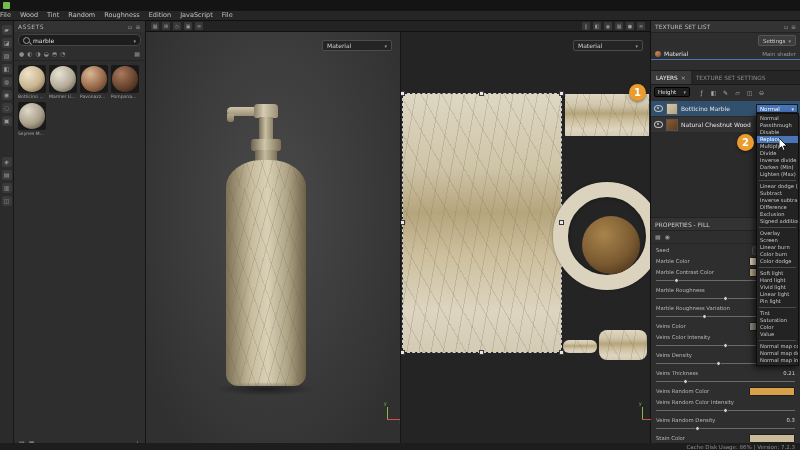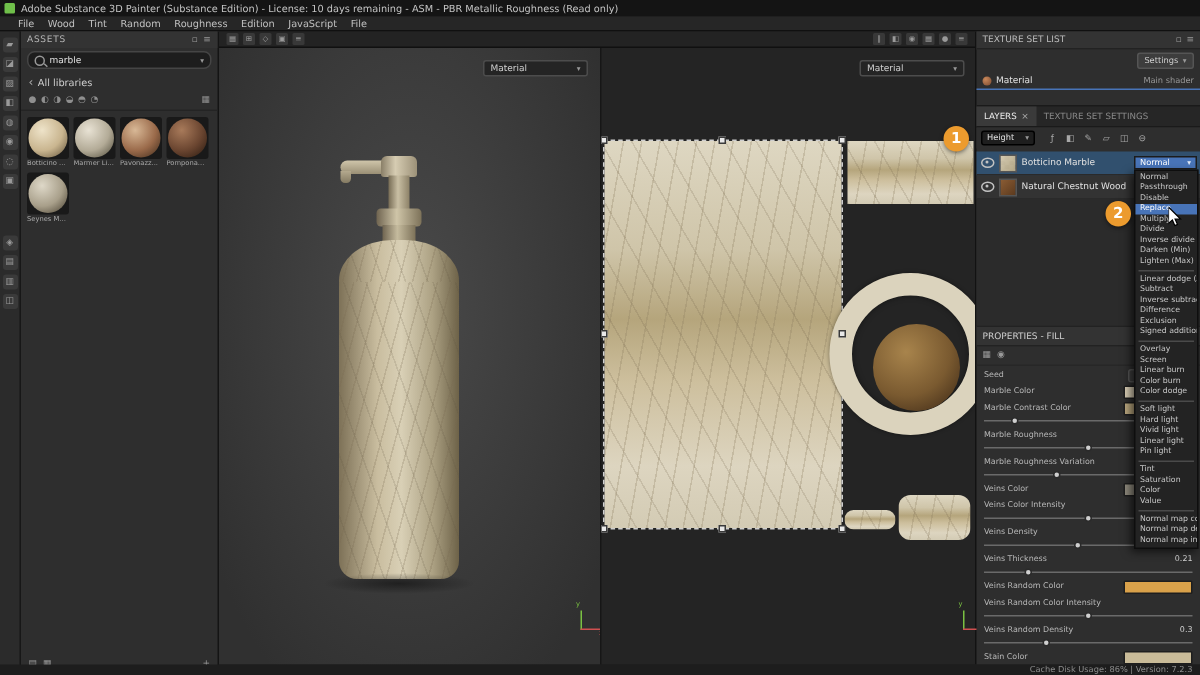--- a/index.html
+++ b/index.html
@@ -1,21 +1,21 @@
 <!DOCTYPE html>
 <html><head>
 <meta charset="utf-8">
 <style>
   html,body{margin:0;padding:0;background:#000;}
   #app{position:relative;width:800px;height:450px;background:#1e1e1e;font-family:"DejaVu Sans",sans-serif;overflow:hidden;color:#ccc;}
   
   .titlebar{position:absolute;left:0;top:0;width:800px;height:11px;background:#141414;display:flex;align-items:center;gap:4px;padding-left:3px;box-sizing:border-box;}
   .app-logo{width:7px;height:7px;background:#6fbf4a;border-radius:1px;flex:none;}
   .titlebar-text{font-size:6.5px;color:#c4c4c4;white-space:nowrap;}
-  .menubar{position:absolute;left:0;top:11px;width:800px;height:10px;background:#262626;display:flex;align-items:center;gap:9px;padding-left:12px;box-sizing:border-box;border-bottom:1px solid #101010;}
+  .menubar{position:absolute;left:0;top:11px;width:800px;height:10px;background:#262626;display:flex;align-items:flex-start;gap:9px;padding-left:0;box-sizing:border-box;border-bottom:1px solid #101010;}
   .menu-item{font-size:6.5px;color:#c0c0c0;}
   
   .tool-strip{position:absolute;left:0;top:21px;width:14px;height:429px;background:#2b2b2b;border-right:1px solid #171717;display:flex;flex-direction:column;align-items:center;padding-top:4px;gap:3px;box-sizing:border-box;}
   .tool-btn{width:10px;height:10px;background:#3a3a3a;border-radius:2px;color:#9a9a9a;font-size:6px;line-height:10px;text-align:center;flex:none;overflow:hidden;}
   .tool-strip-spacer{height:22px;flex:none;}
   
   .assets{position:absolute;left:14px;top:21px;width:132px;height:429px;background:#2e2e2e;border-right:1px solid #141414;box-sizing:border-box;}
   .assets-header{height:11px;display:flex;align-items:center;justify-content:space-between;padding:0 4px;font-size:6px;color:#b5b5b5;letter-spacing:.5px;background:#333;}
   .panel-icons{display:flex;gap:3px;}
   .mini-icon{font-size:6px;color:#9a9a9a;line-height:8px;}
@@ -131,21 +131,20 @@
   .cursor{position:absolute;left:779px;top:136px;z-index:70;}
   .statusbar{position:absolute;left:0;top:443px;width:800px;height:7px;background:#1d1d1d;display:flex;justify-content:flex-end;align-items:center;padding:0 5px;font-size:5.5px;color:#8d8d8d;box-sizing:border-box;}
 </style>
 </head>
 <body>
 
 <div id="app">
 
   <div class="titlebar">
     <span class="app-logo"></span>
-    <span class="titlebar-text">Adobe Substance 3D Painter (Substance Edition) - License: 10 days remaining - ASM - PBR Metallic Roughness (Read only)</span>
   </div>
 
   <div class="menubar">
 
   <span class="menu-item">File</span>
       <span class="menu-item">Wood</span>
       <span class="menu-item">Tint</span>
       <span class="menu-item">Random</span>
       <span class="menu-item">Roughness</span>
       <span class="menu-item">Edition</span>
@@ -180,24 +179,20 @@
       <span>ASSETS</span>
       <span class="panel-icons">
         <span class="mini-icon">▫</span>
         <span class="mini-icon">≡</span>
       </span>
     </div>
     <div class="assets-search">
       <span class="search-glyph"></span>
       <span>marble</span>
       <span class="caret" style="margin-left:auto"></span>
-    </div>
-    <div class="assets-breadcrumb">
-      <span class="back-arrow"></span>
-      <span>All libraries</span>
     </div>
     <div class="assets-filters">
       <span style="display:flex;gap:3px">
 
       <span class="filter-icon">●</span>
           <span class="filter-icon">◐</span>
           <span class="filter-icon">◑</span>
           <span class="filter-icon">◒</span>
           <span class="filter-icon">◓</span>
           <span class="filter-icon">◔</span>

